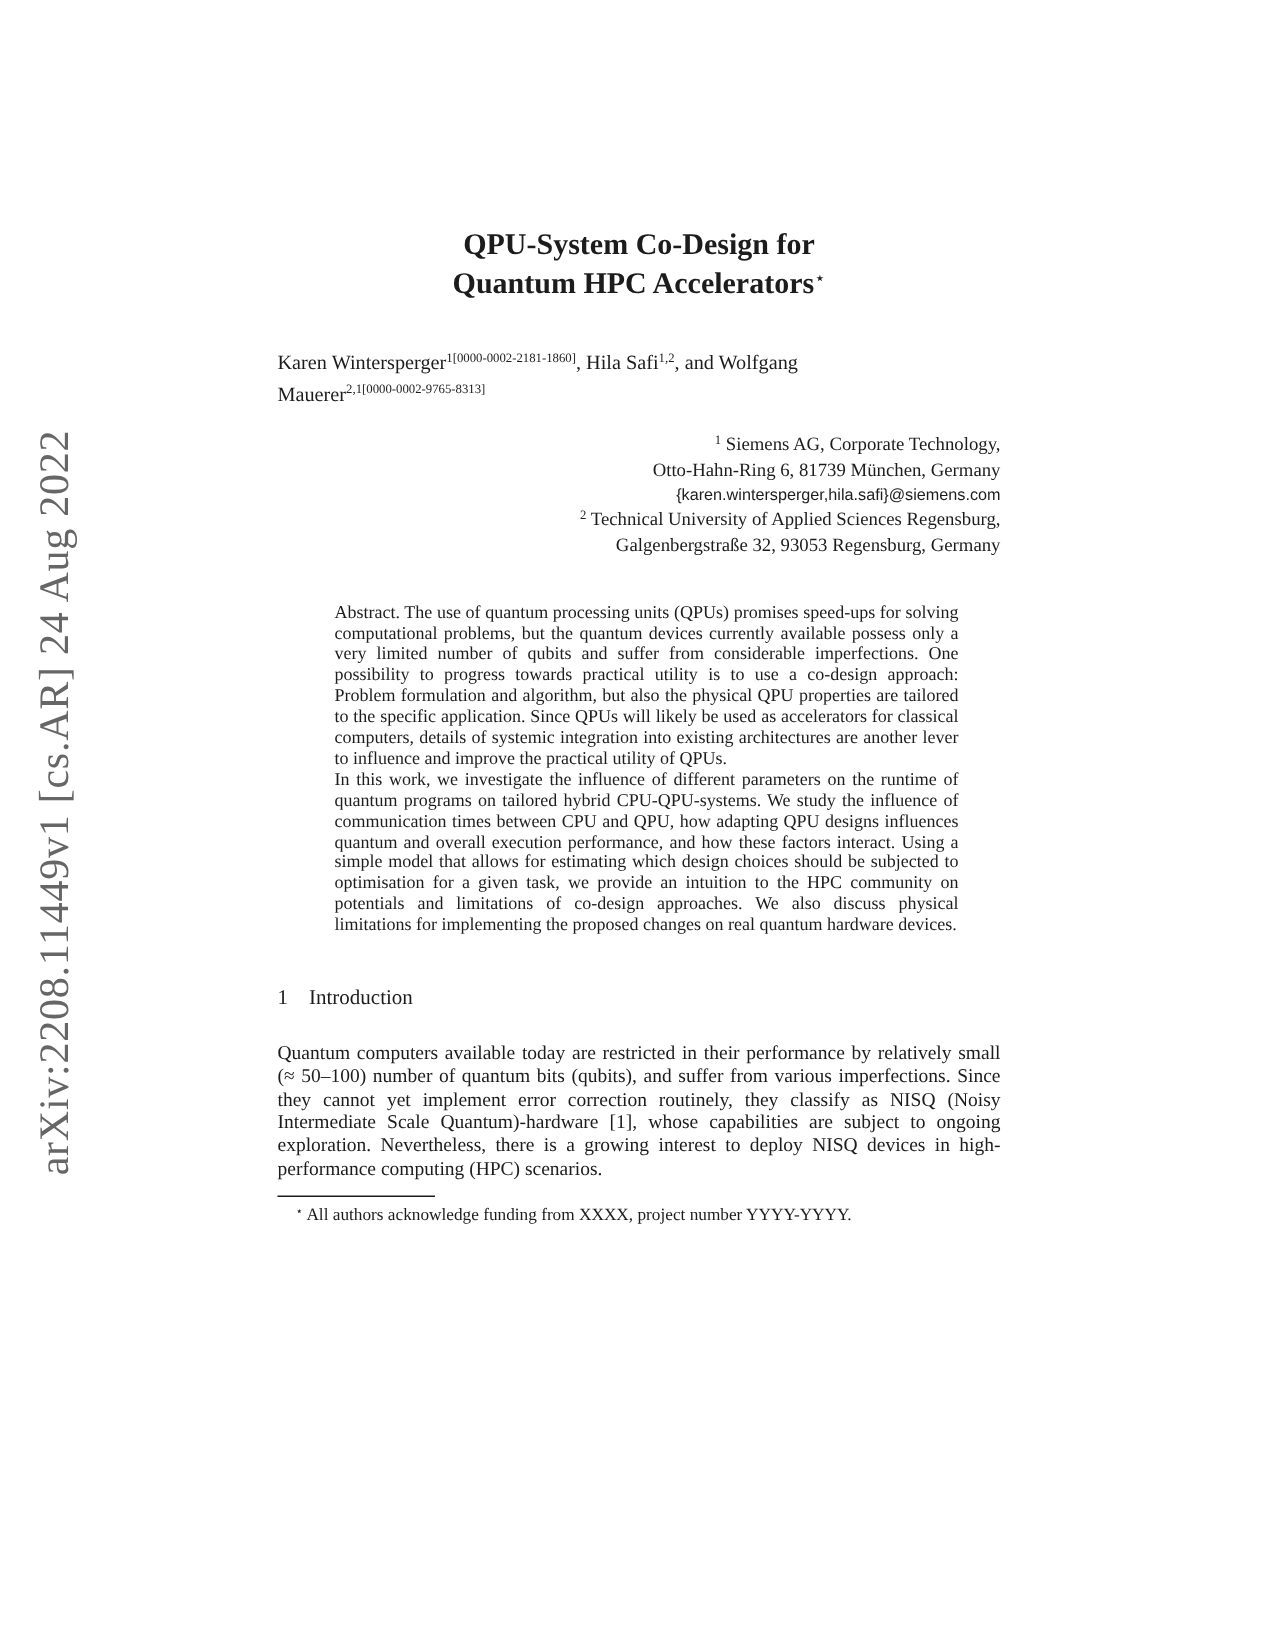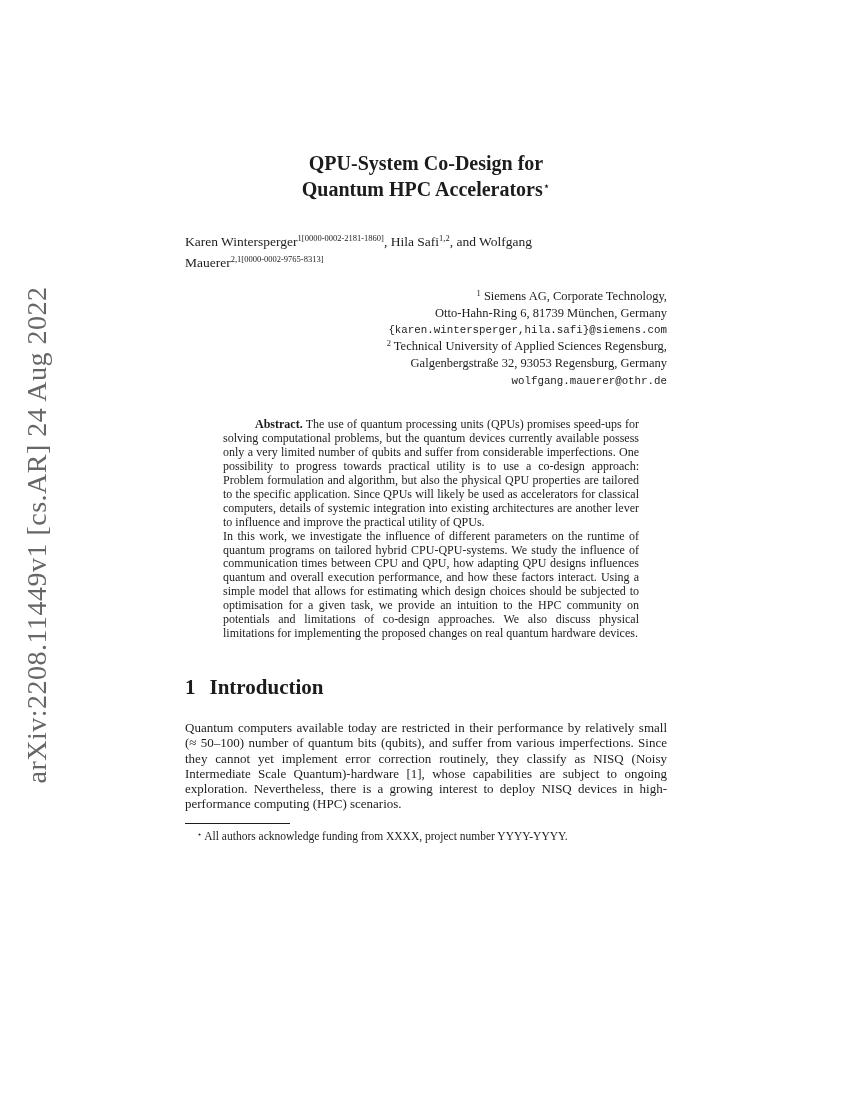--- a/index.html
+++ b/index.html
@@ -59,40 +59,39 @@
     font-size: 12.5px;
     text-align: right;
     line-height: 1.34;
   }
   .affiliations sup {
     font-size: 8.5px;
     vertical-align: 4px;
     line-height: 0;
   }
   .mono {
-    font-family: Liberation Mono, monospace;
+    font-family: Liberation Sans, sans-serif;
     font-size: 10.8px;
   }
   .abstract {
     margin: 30px 28px 0 38px;
     font-size: 12px;
     line-height: 1.16;
     text-align: justify;
   }
   .abstract p {
     margin: 0;
   }
   .abstract-label {
-    font-weight: 700;
-    margin-left: 32px;
+    font-weight: 400;
   }
   .section-heading {
     margin: 34px 0 0 0;
-    font-size: 21px;
-    font-weight: 700;
+    font-size: 14px;
+    font-weight: 400;
   }
   .section-heading .sec-num {
     display: inline-block;
     margin-right: 14px;
   }
   .body-para {
     margin: 20px 0 0 0;
     font-size: 13px;
     line-height: 1.18;
     text-align: justify;
@@ -148,23 +147,20 @@
       <div>
         <span class="mono">{karen.wintersperger,hila.safi}@siemens.com</span>
       </div>
       <div>
         <sup>2</sup>
         <span>Technical University of Applied Sciences Regensburg,</span>
       </div>
       <div>
         <span>Galgenbergstraße 32, 93053 Regensburg, Germany</span>
       </div>
-      <div>
-        <span class="mono">wolfgang.mauerer@othr.de</span>
-      </div>
     </div>
 
     <div class="abstract">
       <p>
         <span class="abstract-label">Abstract.</span>
         <span>The use of quantum processing units (QPUs) promises speed-ups for solving computational problems, but the quantum devices currently available possess only a very limited number of qubits and suffer from considerable imperfections. One possibility to progress towards practical utility is to use a co-design approach: Problem formulation and algorithm, but also the physical QPU properties are tailored to the specific application. Since QPUs will likely be used as accelerators for classical computers, details of systemic integration into existing architectures are another lever to influence and improve the practical utility of QPUs.</span>
       </p>
       <p>
         <span>In this work, we investigate the influence of different parameters on the runtime of quantum programs on tailored hybrid CPU-QPU-systems. We study the influence of communication times between CPU and QPU, how adapting QPU designs influences quantum and overall execution performance, and how these factors interact. Using a simple model that allows for estimating which design choices should be subjected to optimisation for a given task, we provide an intuition to the HPC community on potentials and limitations of co-design approaches. We also discuss physical limitations for implementing the proposed changes on real quantum hardware devices.</span>
       </p>

